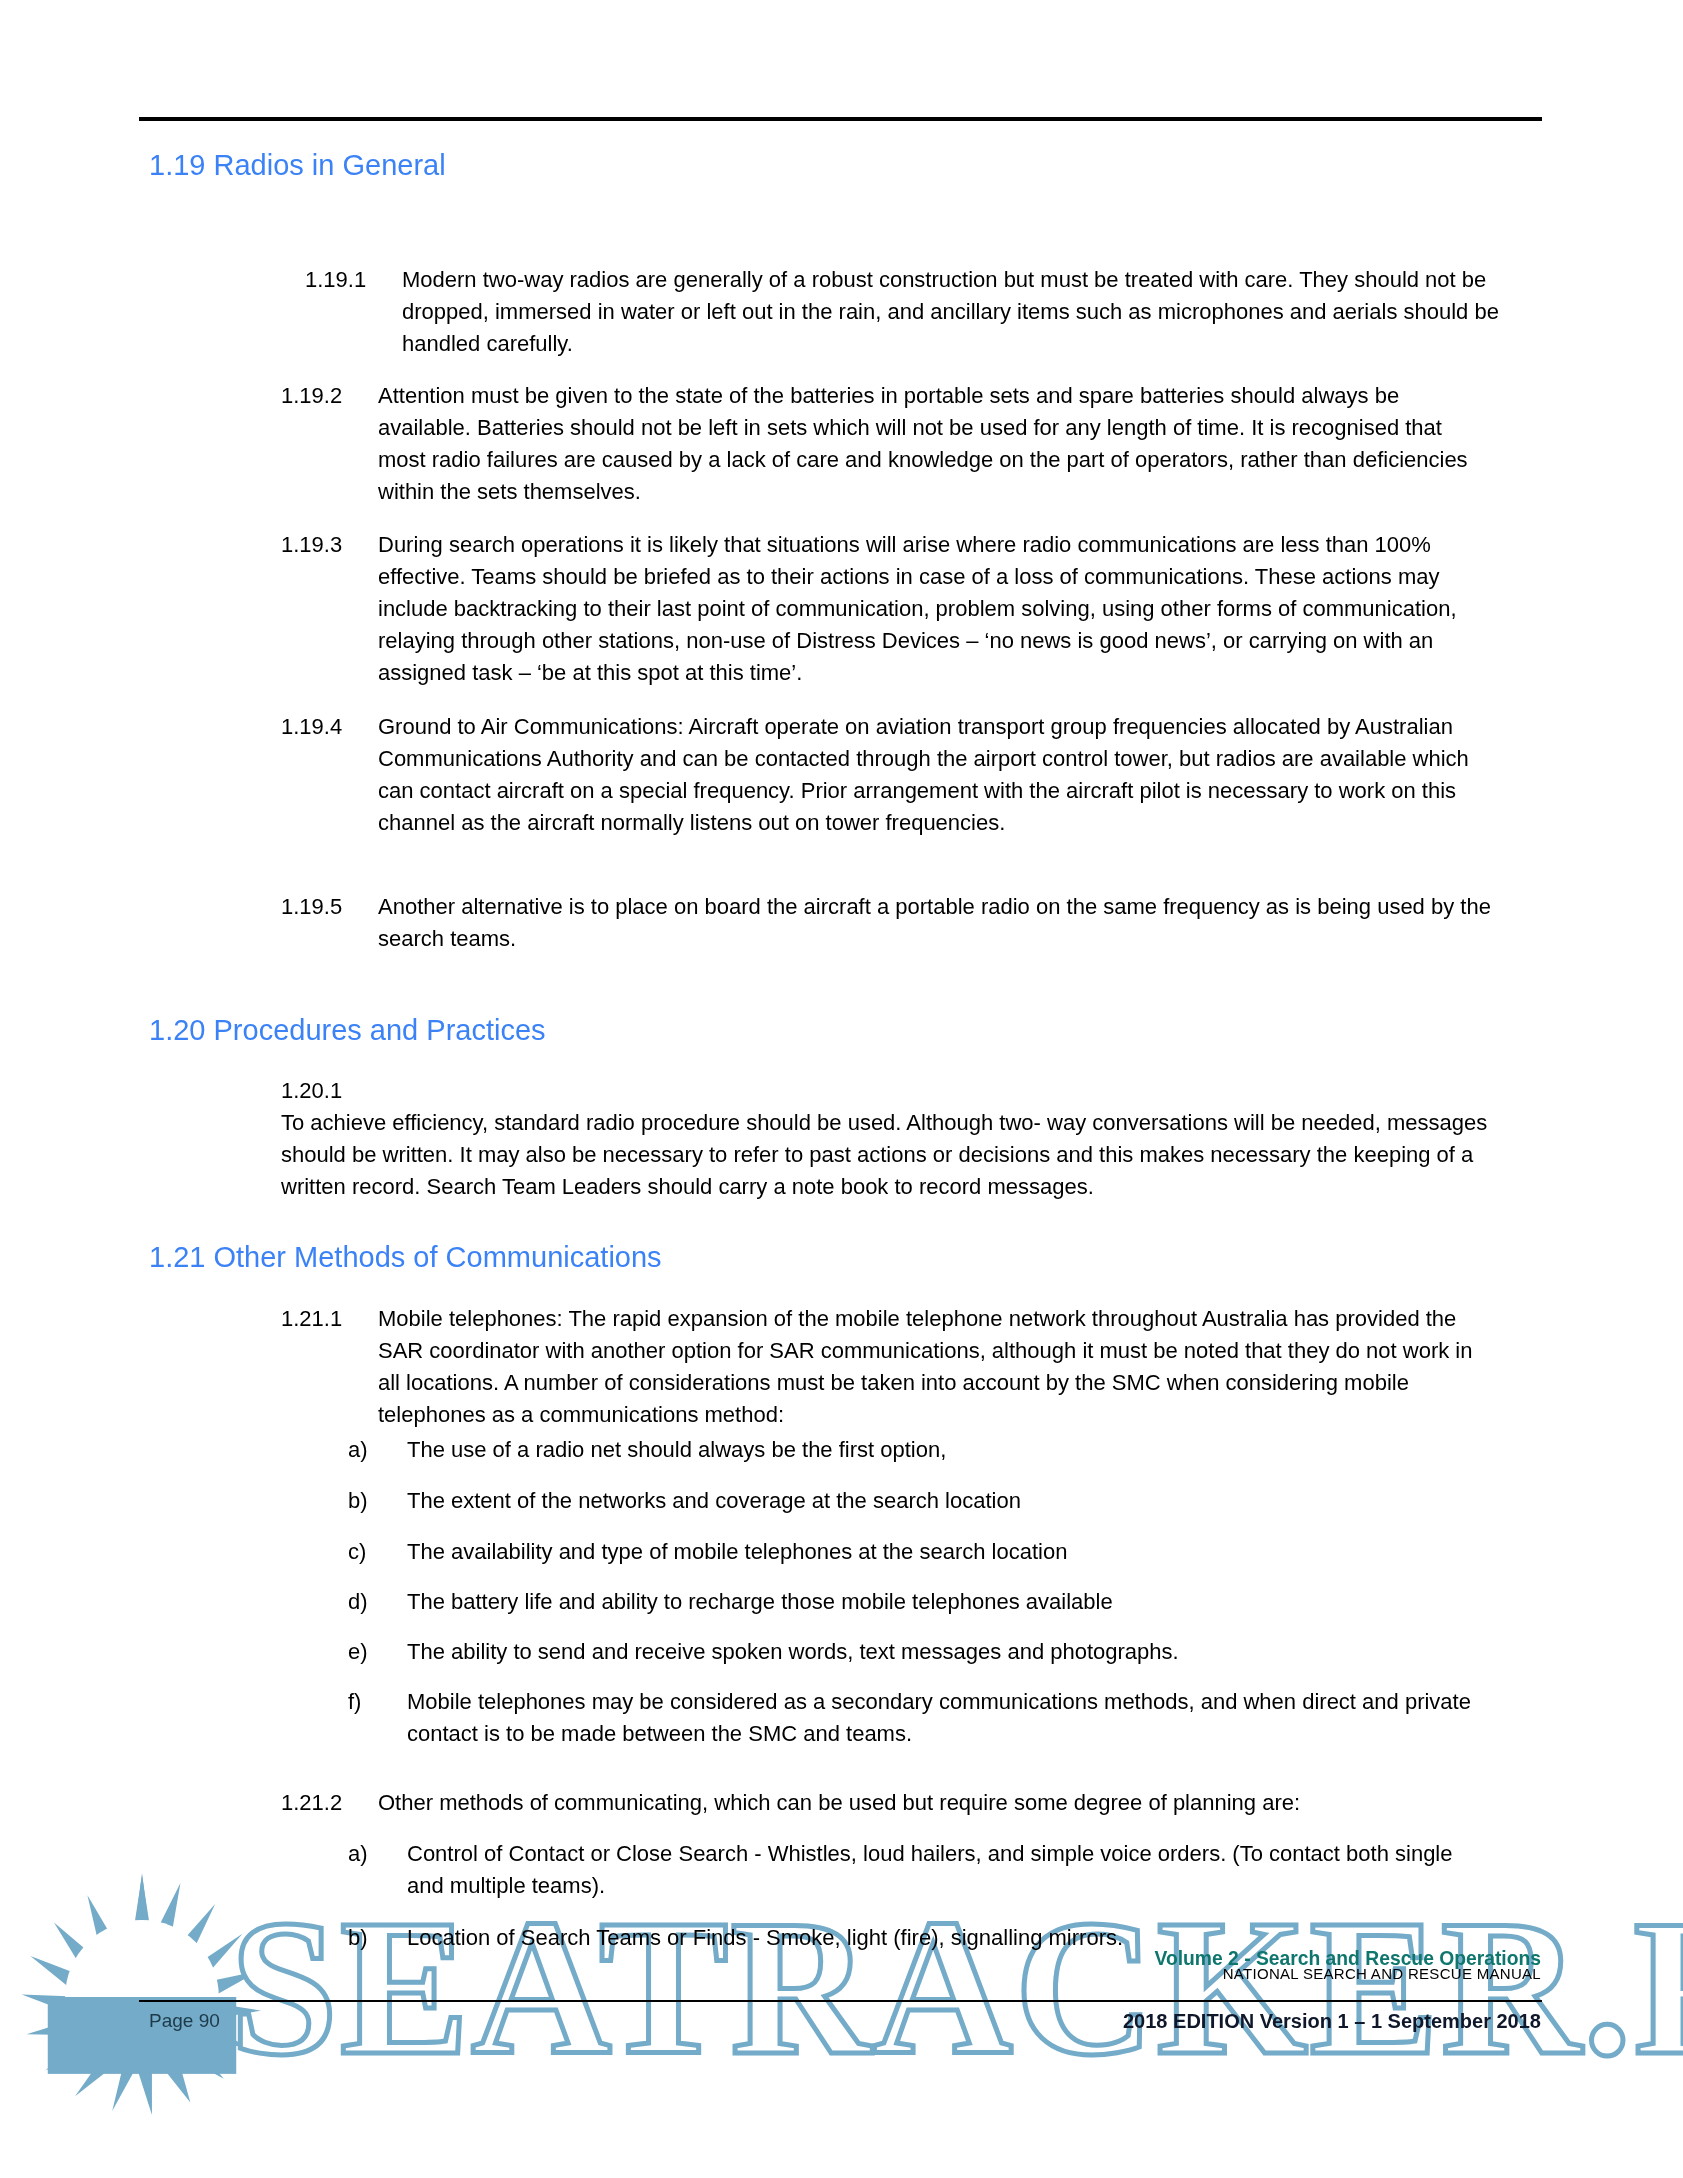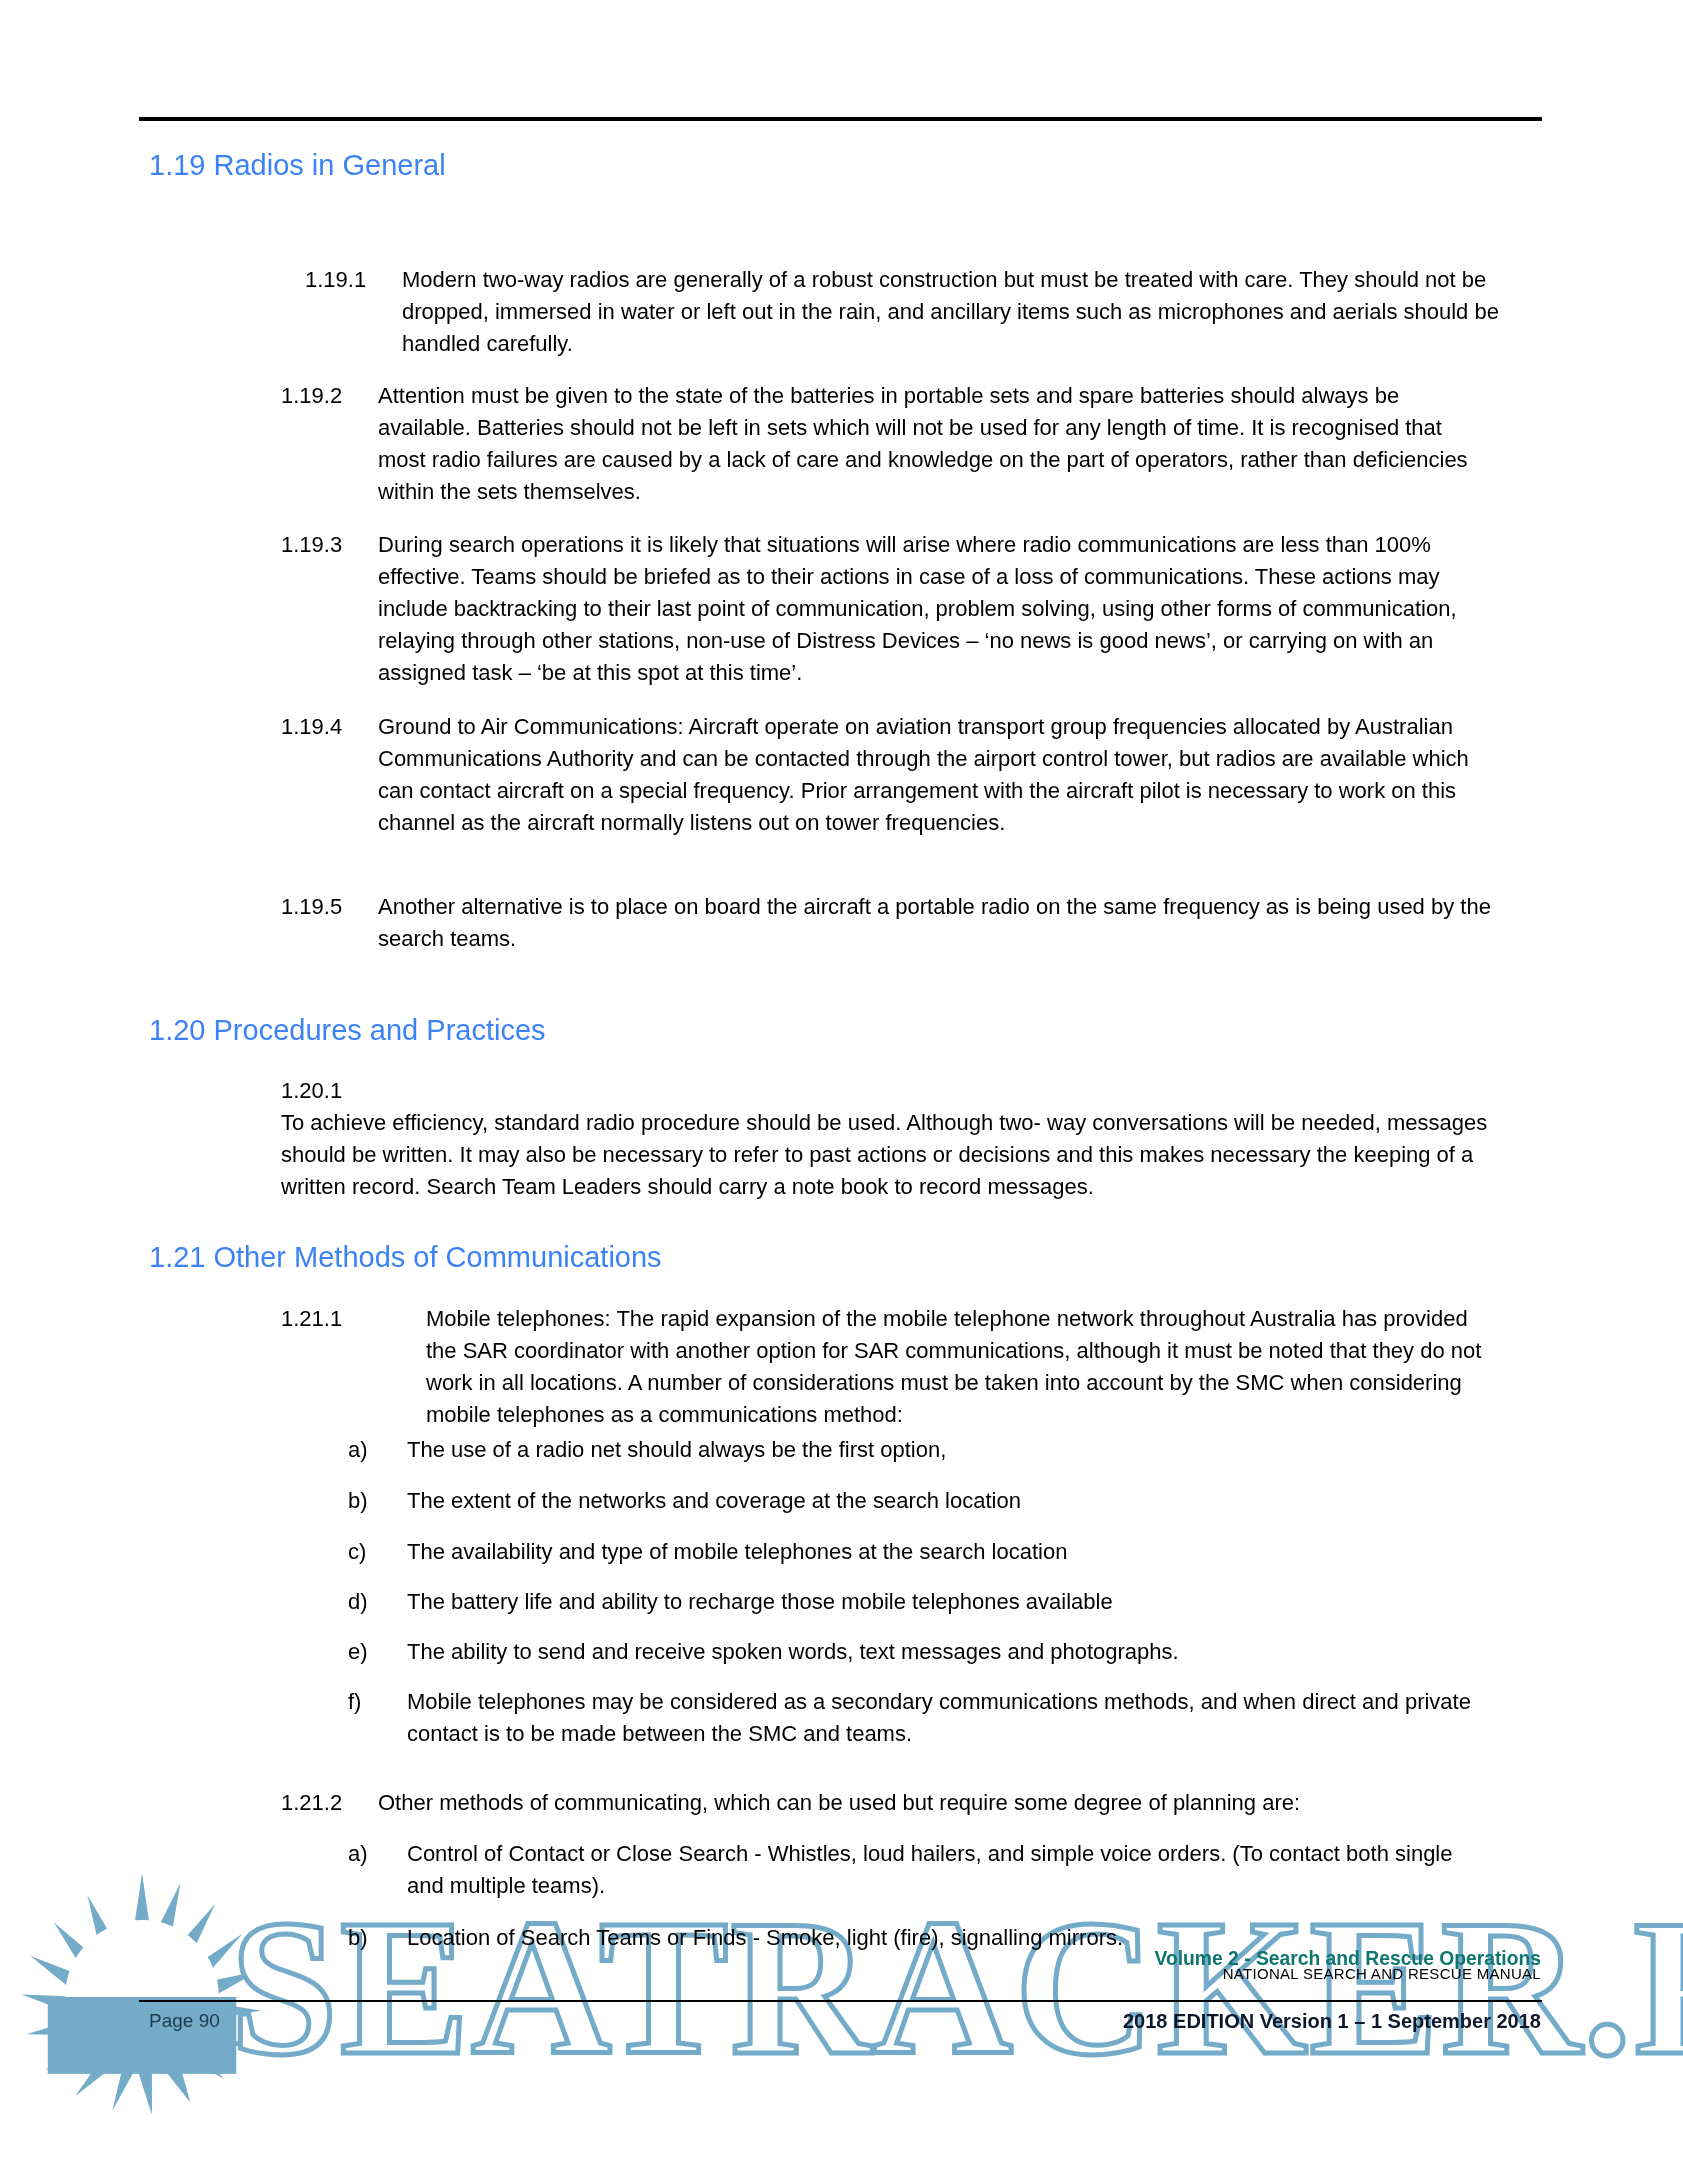--- a/index.html
+++ b/index.html
@@ -253,21 +253,21 @@
 
     <div class="para" style="left:281px; top:1075px; width:1213px;flex-direction:column;">
       <span class="num">1.20.1</span>
       <span class="body">To achieve efficiency, standard radio procedure should be used. Although two- way conversations will be needed, messages should be written. It may also be necessary to refer to past actions or decisions and this makes necessary the keeping of a written record. Search Team Leaders should carry a note book to record messages.</span>
     </div>
 
     <div class="h2-wrap" style="top:1239px">
       <div class="h2">1.21 Other Methods of Communications</div>
     </div>
 
-    <div class="para" style="left:281px; top:1303px; width:1213px;gap:48px;">
+    <div class="para" style="left:281px; top:1303px; width:1213px;">
       <span class="num">1.21.1</span>
       <span class="body">Mobile telephones: The rapid expansion of the mobile telephone network throughout Australia has provided the SAR coordinator with another option for SAR communications, although it must be noted that they do not work in all locations.  A number of considerations must be taken into account by the SMC when considering mobile telephones as a communications method:</span>
     </div>
 
     <div class="litem" style="left:348px; top:1434px; width:1146px;">
       <span class="marker">a)</span>
       <span class="ltext">The use of a radio net should always be the first option,</span>
     </div>
     <div class="litem" style="left:348px; top:1485px; width:1146px;">
       <span class="marker">b)</span>

